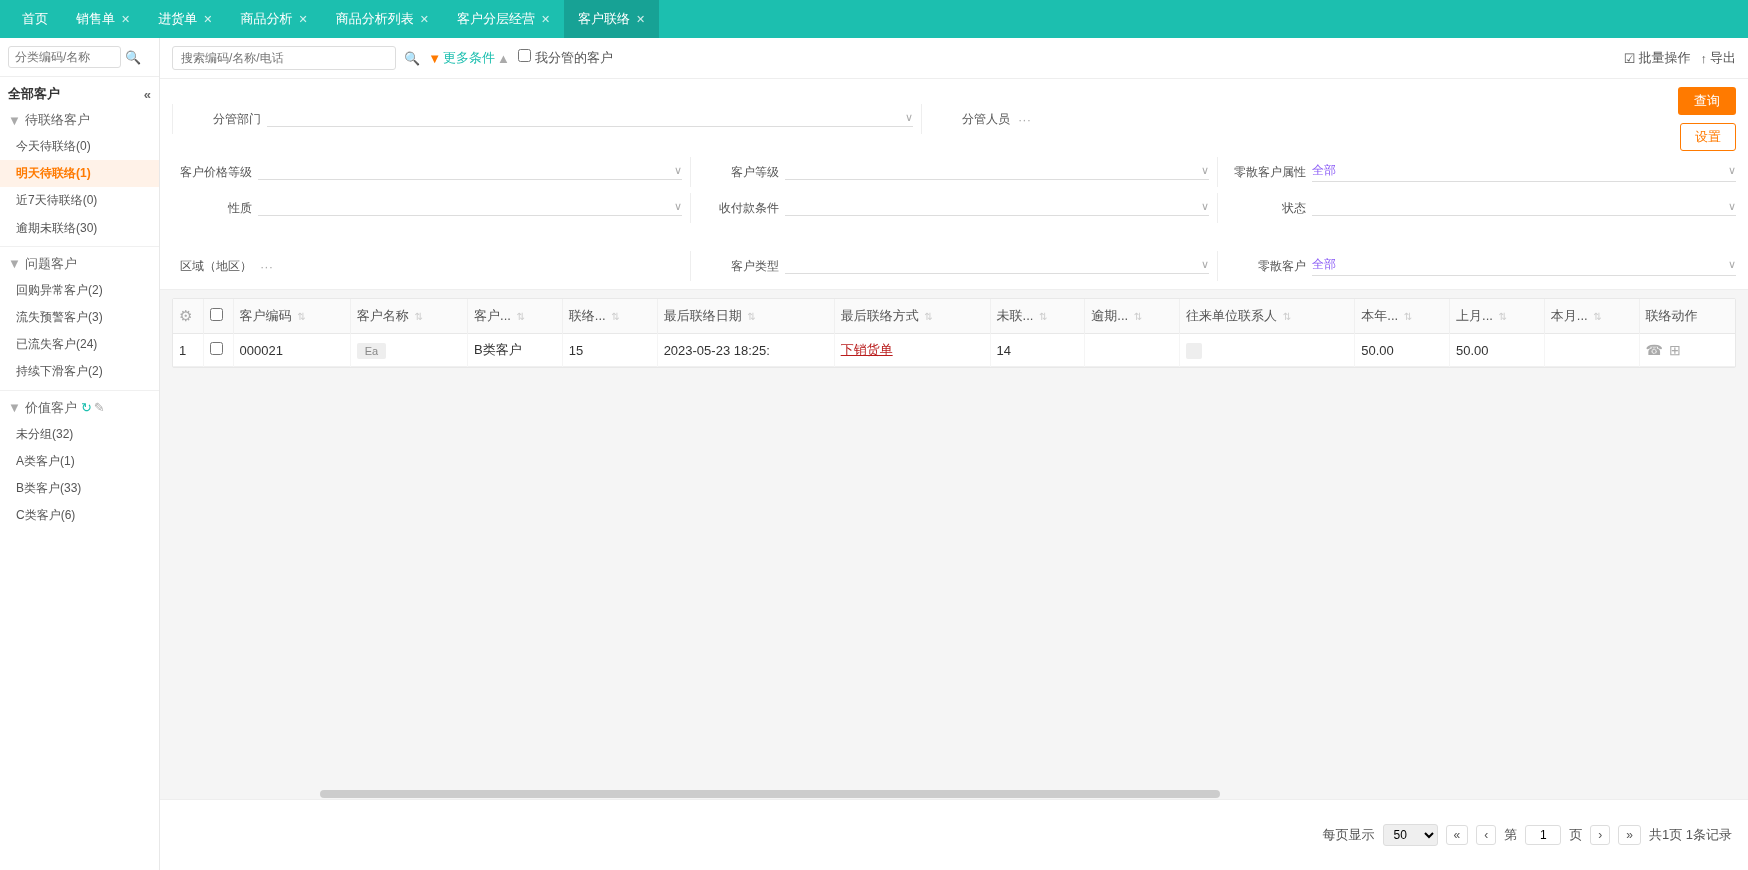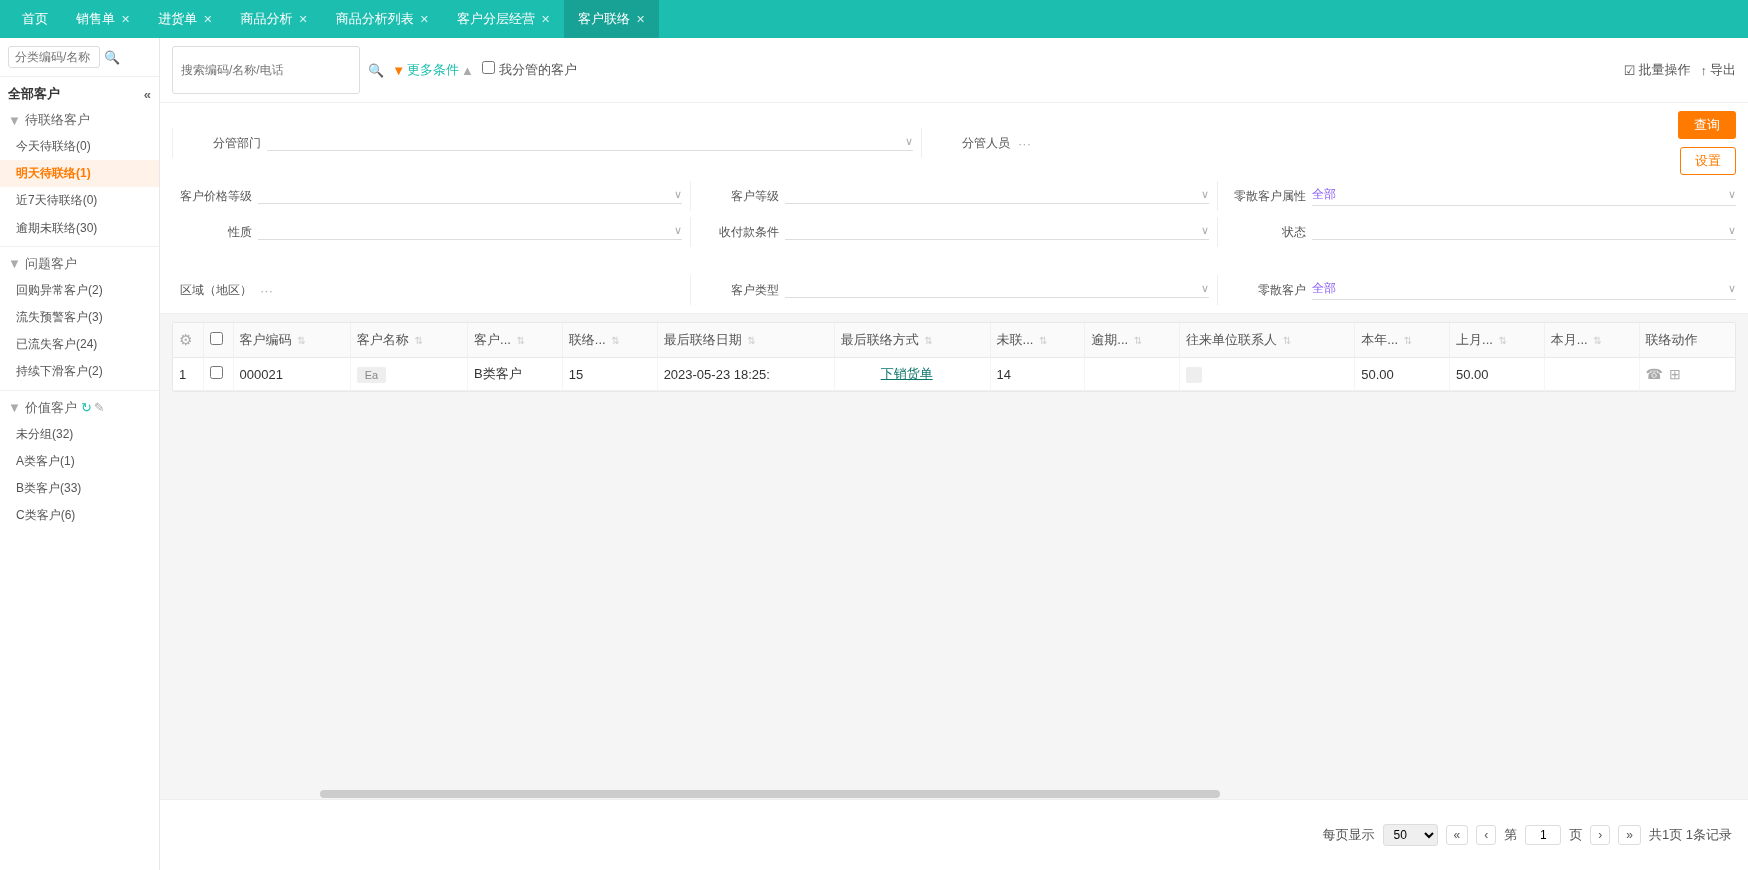--- a/index.html
+++ b/index.html
@@ -44,21 +44,21 @@
     .sidebar-search {
       display: flex;
       align-items: center;
       padding: 8px;
       border-bottom: 1px solid #eee;
     }
     .sidebar-search input {
       border: 1px solid #ddd;
       border-radius: 3px;
       padding: 3px 6px;
-      width: 92px;
+      width: 113px;
       font-size: 12px;
       outline: none;
     }
     .sidebar-search .search-icon {
       margin-left: 4px;
       color: #999;
       cursor: pointer;
     }
     .sidebar-section-title {
       display: flex;
@@ -101,22 +101,22 @@
       background: #fff;
       padding: 8px 12px;
       display: flex;
       align-items: center;
       border-bottom: 1px solid #eee;
       gap: 8px;
     }
     .filter-bar input {
       border: 1px solid #ddd;
       border-radius: 3px;
-      padding: 16px 8px;
-      width: 188px;
+      padding: 4px 8px;
+      width: 224px;
       font-size: 12px;
       outline: none;
     }
     .filter-bar .search-icon { color: #ff7a00; cursor: pointer; }
     .filter-more {
       display: flex;
       align-items: center;
       color: #1cbfaf;
       cursor: pointer;
       font-size: 12px;
@@ -243,21 +243,21 @@
     thead th:last-child { border-right: none; }
     tbody tr { border-bottom: 1px solid #f0f0f0; }
     tbody td {
       padding: 7px 6px;
       color: #333;
       white-space: nowrap;
       border-right: 1px solid #f5f5f5;
     }
     tbody td:last-child { border-right: none; }
     .sort-icon { color: #ccc; font-size: 10px; margin-left: 2px; }
-    .link-text { color: #0f766e; cursor: pointer; text-decoration: underline; margin-left: 40px; }
+    .link-text { color: #b91c1c; cursor: pointer; text-decoration: underline; }
     .action-icons { display: flex; gap: 6px; align-items: center; }
     .action-icon { color: #aaa; cursor: pointer; font-size: 14px; }
 
     
     .pagination-bar {
       background: #fff;
       border-top: 1px solid #eee;
       padding: 24px 16px;
       display: flex;
       align-items: center;

